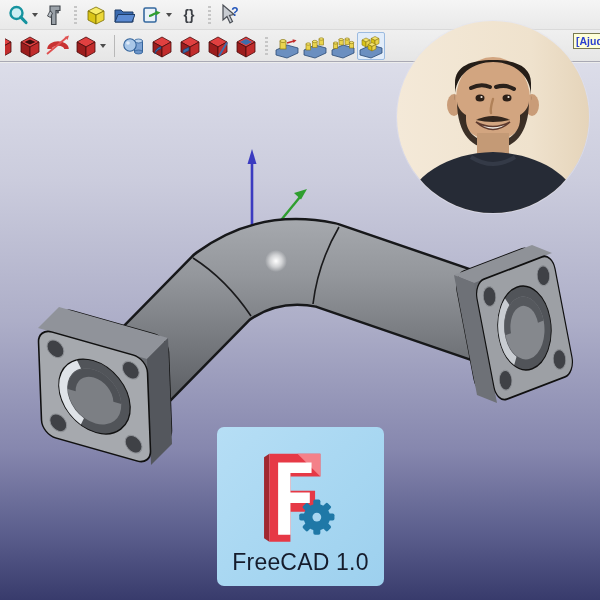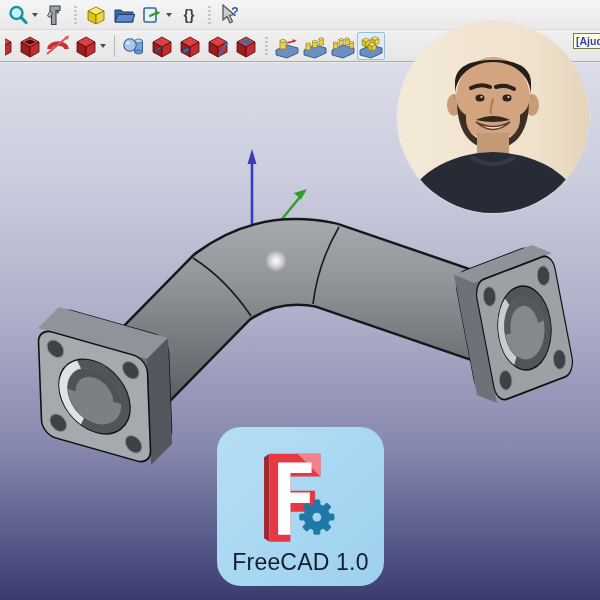--- a/index.html
+++ b/index.html
@@ -20,21 +20,21 @@
   
   .viewport{position:absolute;left:0;top:63px;width:600px;height:537px;
     background:linear-gradient(to bottom,#dcdde9 0%,#cbccdd 22%,#adaec8 48%,#8687ae 72%,#5a5d8c 88%,#383b6c 100%);}
   .scene{position:absolute;left:0;top:0;}
 
   
   .tooltip{position:absolute;left:573px;top:33px;z-index:15;background:#ffffd9;border:1px solid #7a7a50;
     color:#2a3fd0;font-size:10.5px;font-weight:bold;padding:1px 2px;white-space:nowrap;}
   .webcam{position:absolute;left:397px;top:21px;width:192px;height:192px;border-radius:50%;overflow:hidden;z-index:30;
     box-shadow:0 0 0 1px rgba(225,225,238,.55);}
-  .badge{position:absolute;left:217px;top:427px;width:167px;height:159px;border-radius:24px;z-index:10;
+  .badge{position:absolute;left:217px;top:427px;width:167px;height:159px;border-radius:7px;z-index:10;
     background:linear-gradient(135deg,#b6def5 0%,#a6d6f1 60%,#9dd0ee 100%);
     display:flex;flex-direction:column;align-items:center;justify-content:flex-start;}
   .badge-label{margin-top:5px;font-size:23px;color:#151c2c;letter-spacing:.2px;}
 </style>
 </head>
 <body>
 
 <div class="app">
 
   <div class="tbrow tbrow1">

